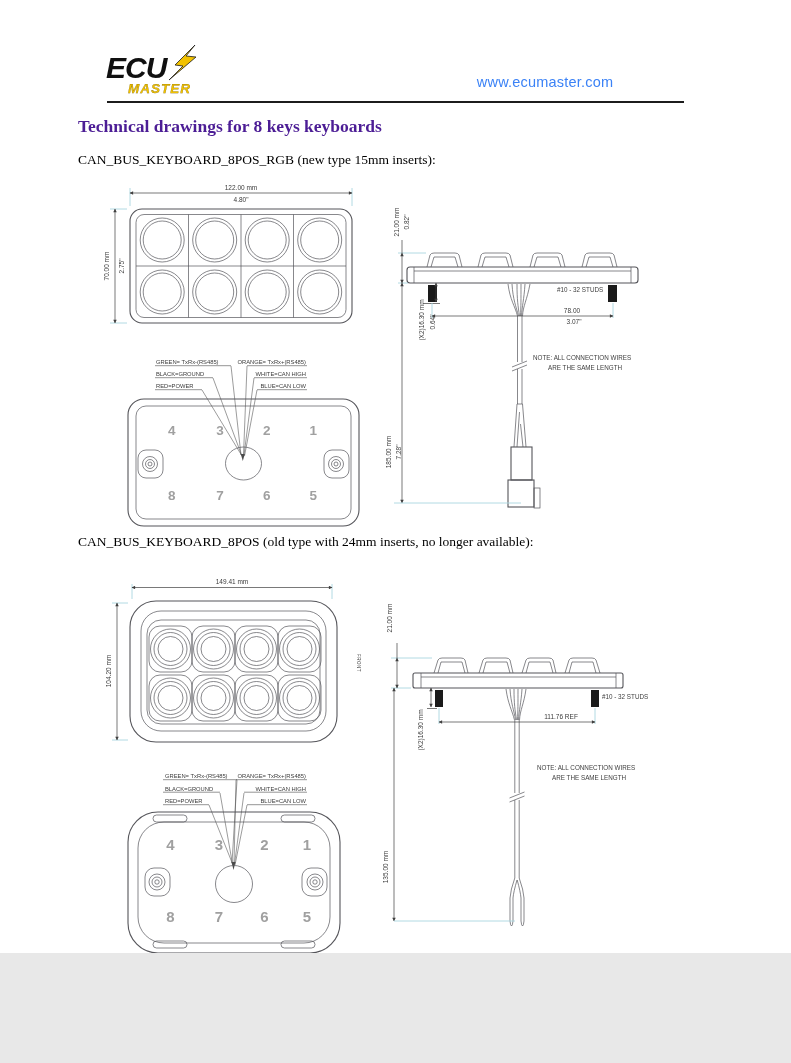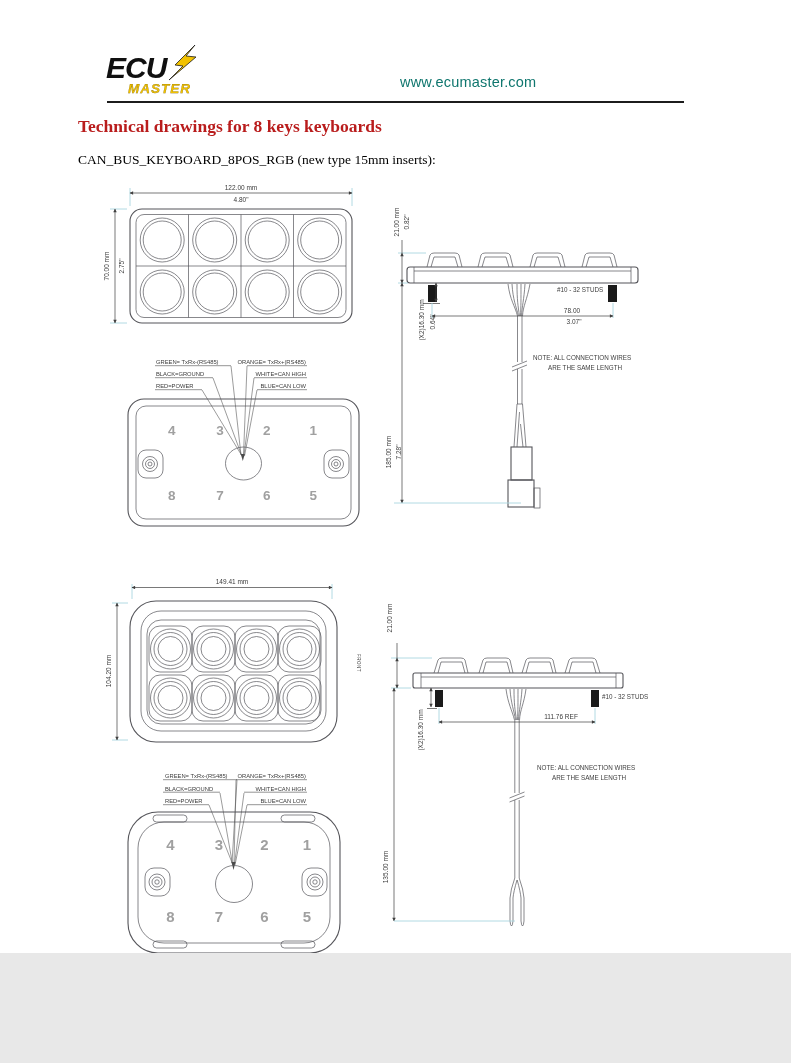--- a/index.html
+++ b/index.html
@@ -3,23 +3,23 @@
 <meta charset="utf-8">
 <style>
   html,body{margin:0;padding:0;background:#e8e8e8;}
   .page{
     position:relative;width:791px;height:953px;margin:0 auto;
     background:#ffffff;overflow:hidden;
     font-family:"Liberation Sans",sans-serif;color:#111;
   }
   .abs{position:absolute;}
   .logo-svg{left:103px;top:44px;}
-  .website{left:400px;top:74px;width:290px;text-align:left;font-size:14.5px;color:#0f766e;letter-spacing:0.2px;}
+  .website{left:400px;top:74px;width:290px;text-align:center;font-size:14.5px;color:#3b82f6;letter-spacing:0.2px;}
   .rule{left:107px;top:101px;width:577px;height:2px;background:#1c1c1c;}
-  .doc-title{left:78px;top:116px;font-family:"Liberation Serif",serif;font-weight:bold;font-size:17.5px;color:#b91c1c;}
+  .doc-title{left:78px;top:116px;font-family:"Liberation Serif",serif;font-weight:bold;font-size:17.5px;color:#4c1d95;}
   .sec-head{font-family:"Liberation Serif",serif;font-size:13.5px;color:#000;}
   .sec1-head{left:78px;top:152px;text-align:center;}
   .sec2-head{left:78px;top:534px;}
   svg text{font-family:"Liberation Sans",sans-serif;}
   .dimtxt{font-size:6.5px;fill:#3a3a3a;}
   .lbltxt{font-size:5.8px;fill:#3c3c3c;}
   .notetxt{font-size:6.3px;fill:#3e3e3e;}
   .keynum1{font-size:13.5px;font-weight:bold;fill:#a0a0a0;}
   .keynum2{font-size:15px;font-weight:bold;fill:#a0a0a0;}
   .outline{fill:none;stroke:#55555a;stroke-width:1.1;}
@@ -38,20 +38,21 @@
     <text x="3" y="34" font-size="30" font-weight="bold" font-style="italic" letter-spacing="-1" fill="#101010">ECU</text>
     <polygon points="92,1 72,21 80,22 66,36 93,13 83,12" fill="#f2c200" stroke="#1a1a1a" stroke-width="0.8"></polygon>
     <text x="25" y="49" font-size="13.5" font-weight="bold" font-style="italic" letter-spacing="1" fill="#f2c200" stroke="#6b5500" stroke-width="0.25">MASTER</text>
   </svg>
 
   <div class="abs website">www.ecumaster.com</div>
   <div class="abs rule"></div>
 
   <div class="abs doc-title">Technical drawings for 8 keys keyboards</div>
   <div class="abs sec-head sec1-head">CAN_BUS_KEYBOARD_8POS_RGB (new type 15mm inserts):</div>
+  <div class="abs sec-head sec2-head">CAN_BUS_KEYBOARD_8POS (old type with 24mm inserts, no longer available):</div>
 
   <svg class="abs" style="left:60px;top:180px;" width="680" height="350" viewBox="60 180 680 350">
     <defs>
       <marker id="ah1" viewBox="0 0 10 10" refX="9" refY="5" markerWidth="7" markerHeight="5" orient="auto-start-reverse">
           <path d="M0,0 L10,5 L0,10 z" fill="#3f3f3f"></path>
         </marker>
     </defs>
 
     <g>
       <line class="cyan" x1="130" y1="206" x2="130" y2="188"></line>

